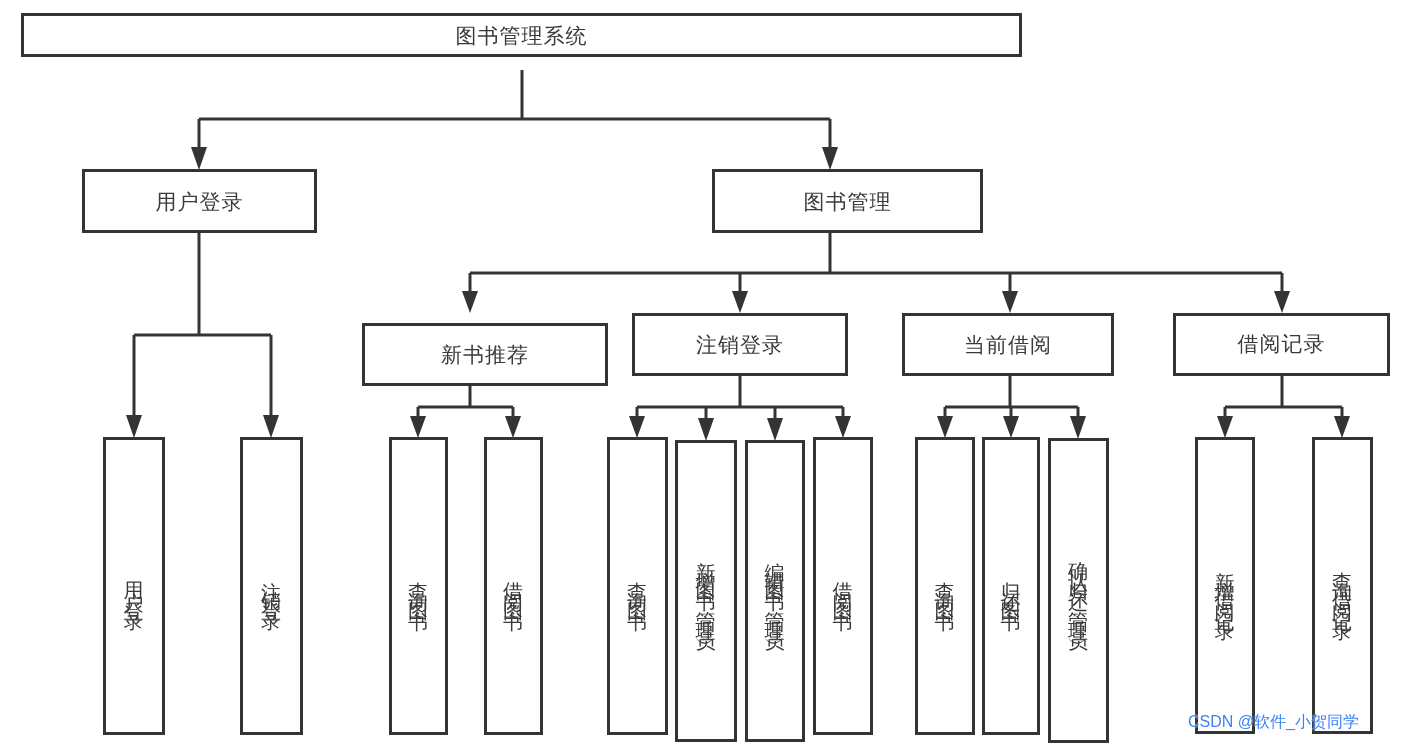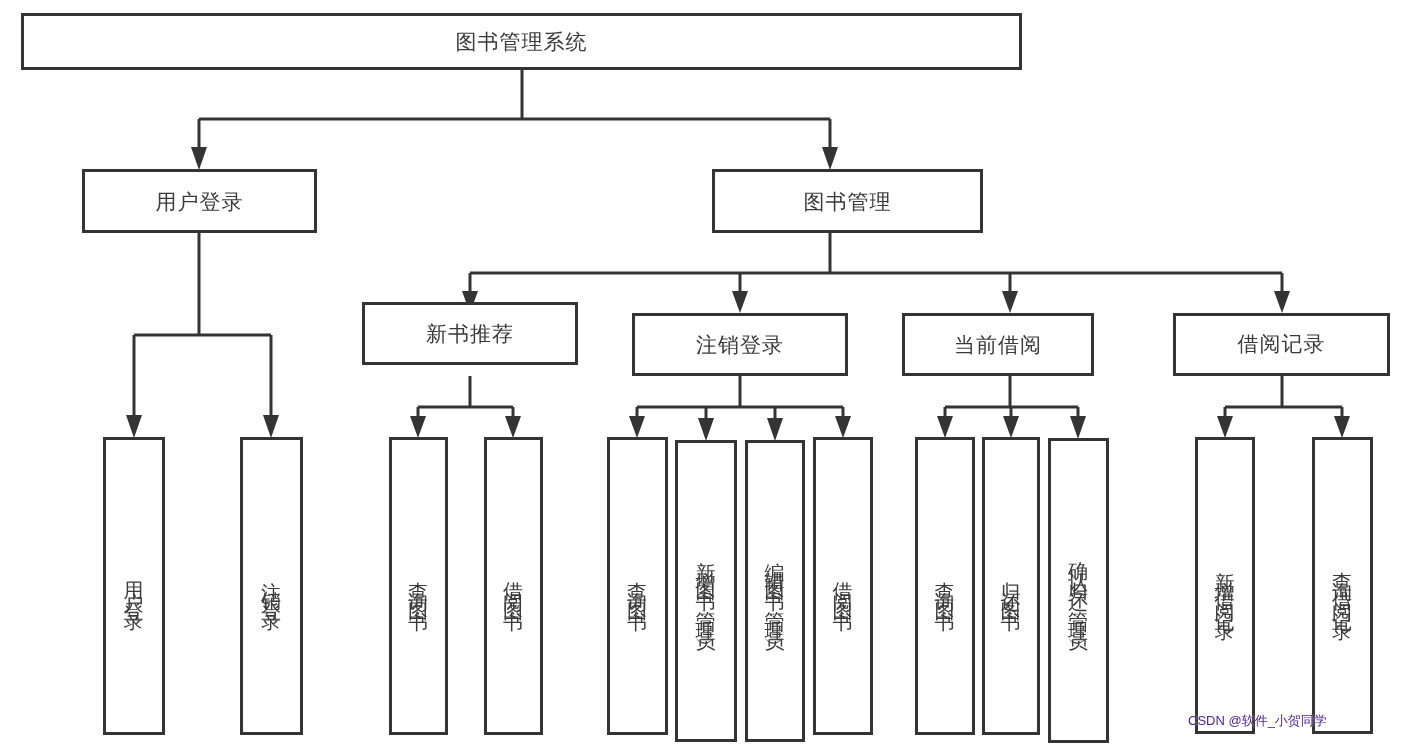--- a/index.html
+++ b/index.html
@@ -49,22 +49,22 @@
   .v-node .v-text {
     writing-mode: vertical-rl;
     text-orientation: mixed;
     letter-spacing: 10px;
     white-space: nowrap;
   }
   .watermark {
     position: absolute;
     left: 1188px;
     top: 712px;
-    font-size: 13px;
-    color: #4c1d95;
+    font-size: 16px;
+    color: #3b82f6;
     text-shadow: 0 0 2px #ffffff;
     white-space: nowrap;
     z-index: 5;
   }
 </style>
 </head>
 <body>
 
 <div class="stage">
 
@@ -134,38 +134,38 @@
 
       <polygon points="937,416 953,416 945,438"></polygon>
       <polygon points="1003,416 1019,416 1011,438"></polygon>
       <polygon points="1070,416 1086,416 1078,439"></polygon>
 
       <polygon points="1217,416 1233,416 1225,438"></polygon>
       <polygon points="1334,416 1350,416 1342,438"></polygon>
     </g>
   </svg>
 
-  <div class="node h-node" style="left:21px; top:13px; width:1001px; height:57px;">
+  <div class="node h-node" style="left:21px; top:13px; width:1001px; height:44px;">
     <span>图书管理系统</span>
   </div>
 
   <div class="node h-node" style="left:82px; top:169px; width:235px; height:64px;">
     <span>用户登录</span>
   </div>
   <div class="node h-node" style="left:712px; top:169px; width:271px; height:64px;">
     <span>图书管理</span>
   </div>
 
-  <div class="node h-node" style="left:362px; top:302px; width:216px; height:63px;">
+  <div class="node h-node" style="left:362px; top:323px; width:246px; height:63px;">
     <span>新书推荐</span>
   </div>
   <div class="node h-node" style="left:632px; top:313px; width:216px; height:63px;">
     <span>注销登录</span>
   </div>
-  <div class="node h-node" style="left:902px; top:313px; width:192px; height:63px;">
+  <div class="node h-node" style="left:902px; top:313px; width:212px; height:63px;">
     <span>当前借阅</span>
   </div>
   <div class="node h-node" style="left:1173px; top:313px; width:217px; height:63px;font-family:Liberation Serif, serif;">
     <span>借阅记录</span>
   </div>
 
   <div class="node v-node" style="left:103px; top:437px; width:62px; height:298px;">
     <span class="v-text">用户登录</span>
   </div>
   <div class="node v-node" style="left:240px; top:437px; width:63px; height:298px;">

